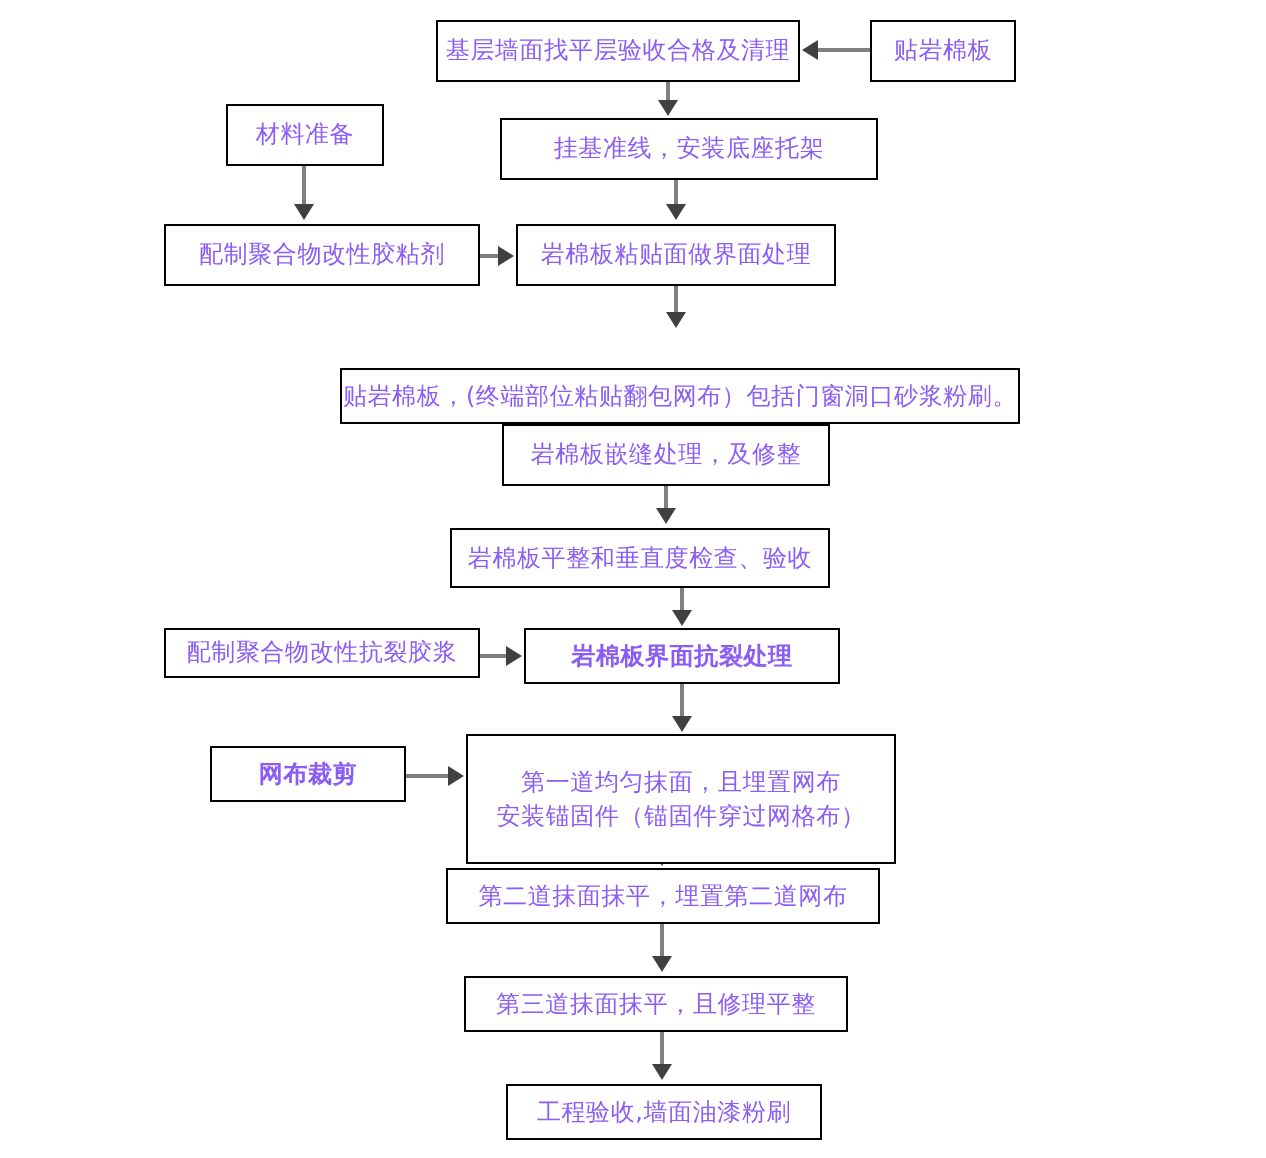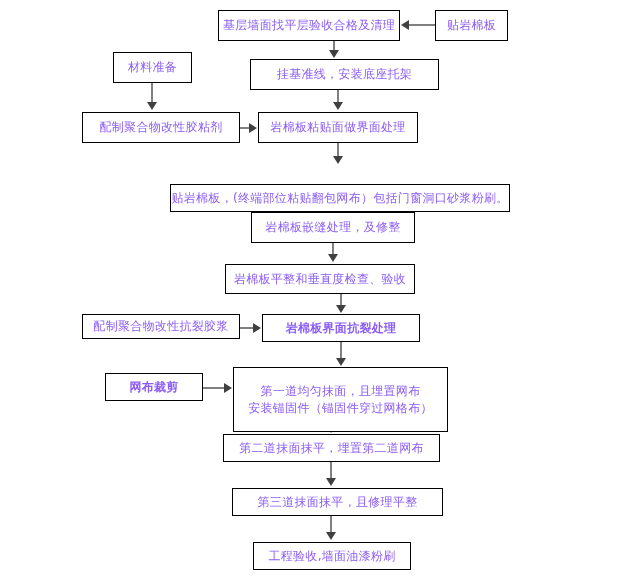--- a/index.html
+++ b/index.html
@@ -164,21 +164,21 @@
 
   <div class="node" id="n13" style="left: 233px; top: 367px; width: 215px; height: 65px;">
     <span class="line">第一道均匀抹面，且埋置网布</span>
     <span class="line">安装锚固件（锚固件穿过网格布）</span>
   </div>
 
   <div class="node" id="n14" style="left: 223px; top: 434px; width: 217px; height: 28px;">
     <span class="line">第二道抹面抹平，埋置第二道网布</span>
   </div>
 
-  <div class="node" id="n15" style="left: 232px; top: 488px; width: 211px; height: 28px; text-align: center;">
+  <div class="node" id="n15" style="left: 232px; top: 488px; width: 192px; height: 28px; text-align: center;">
     <span class="line">第三道抹面抹平，且修理平整</span>
   </div>
 
   <div class="node" id="n16" style="left: 253px; top: 542px; width: 158px; height: 28px;">
     <span class="line">工程验收,墙面油漆粉刷</span>
   </div>
 
 </div>
 
 </body></html>

